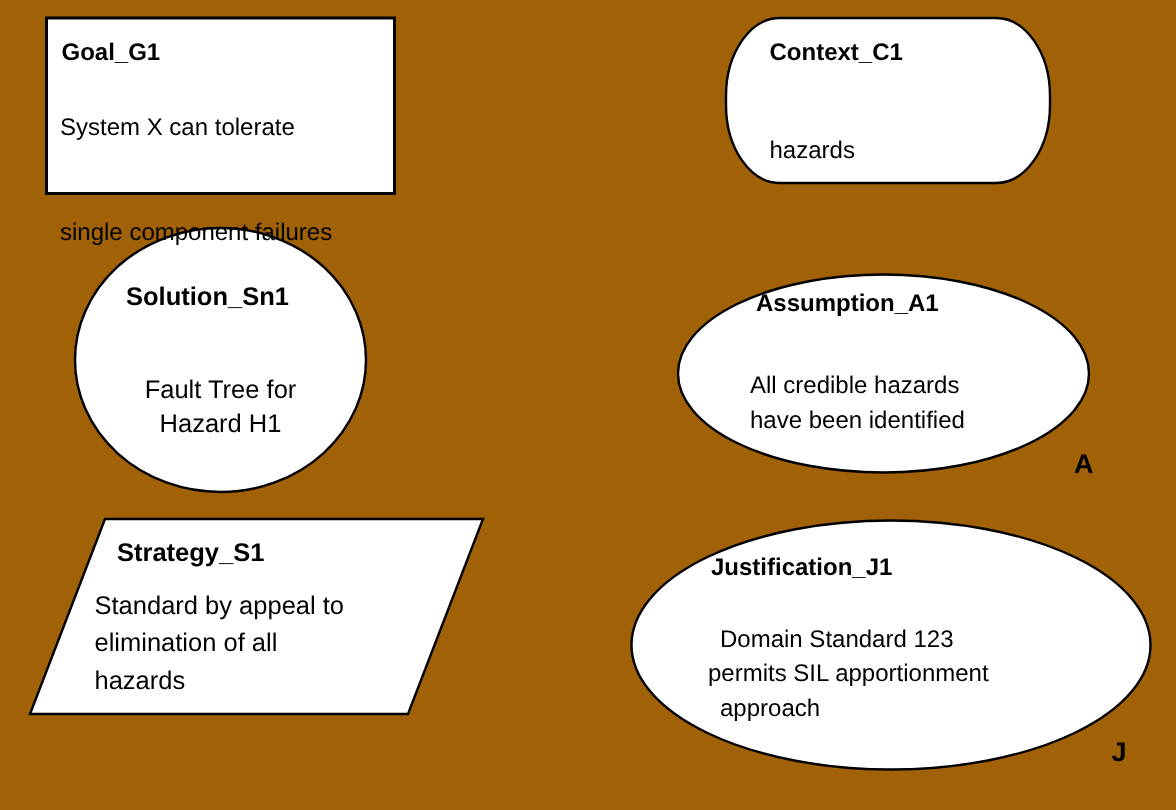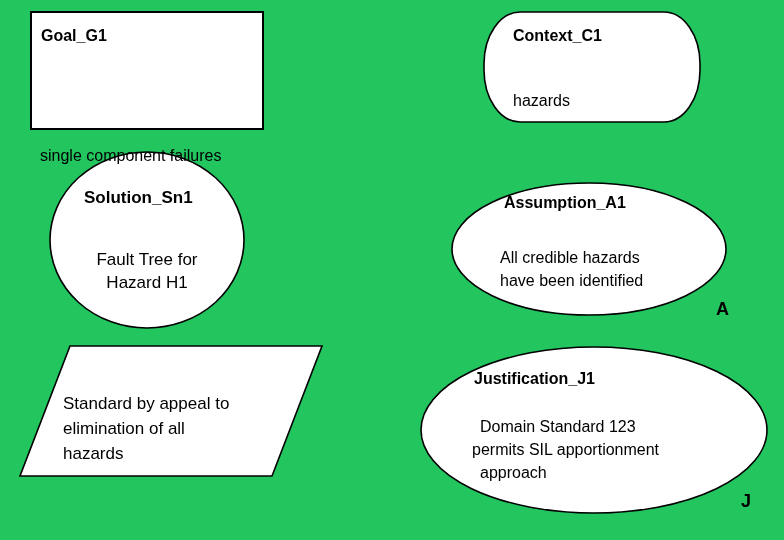--- a/index.html
+++ b/index.html
@@ -1,16 +1,16 @@
 <!DOCTYPE html>
 <html><head>
   <meta charset="utf-8">
   <style>
     html, body { margin: 0; padding: 0; background: #ffffff; }
-    #canvas { position: relative; width: 784px; height: 540px; background: #22c55e; overflow: hidden; }
+    #canvas { position: relative; width: 784px; height: 540px; background: #a16207; overflow: hidden; }
     svg.shapes { position: absolute; left: 0; top: 0; }
     .txt { position: absolute; color: #000; white-space: nowrap; }
     .calibri { font-family: "Liberation Sans", sans-serif; }
     .arial { font-family: "Liberation Sans", sans-serif; }
     .bold { font-weight: bold; }
     .t16 { font-size: 16px; line-height: 23px; }
     .t17 { font-size: 17px; line-height: 23px; }
     .t18 { font-size: 18px; line-height: 24px; }
   </style>
 </head>
@@ -20,34 +20,36 @@
   <svg class="shapes" width="784" height="540" viewBox="0 0 784 540">
     <rect x="31" y="12" width="232" height="117" fill="#fff" stroke="#000" stroke-width="2"></rect>
     <rect x="484" y="12" width="216" height="110" rx="36" ry="52" fill="#fff" stroke="#000" stroke-width="1.6"></rect>
     <ellipse cx="147" cy="240" rx="97" ry="88" fill="#fff" stroke="#000" stroke-width="1.6"></ellipse>
     <ellipse cx="589" cy="249" rx="137" ry="66" fill="#fff" stroke="#000" stroke-width="1.6"></ellipse>
     <polygon points="70,346 322,346 272,476 20,476" fill="#fff" stroke="#000" stroke-width="1.6"></polygon>
     <ellipse cx="594" cy="430" rx="173" ry="83" fill="#fff" stroke="#000" stroke-width="1.6"></ellipse>
   </svg>
 
   <div class="txt calibri bold t16" style="left:41px; top:24px;">Goal_G1</div>
+  <div class="txt calibri t16" style="left:40px; top:74px;">System X can tolerate</div>
   <div class="txt calibri t16" style="left:40px; top:96px;margin-top:48px;">single component failures</div>
 
   <div class="txt calibri bold t16" style="left:513px; top:24px;">Context_C1</div>
   <div class="txt calibri t16" style="left:513px; top:89px;">hazards</div>
 
   <div class="txt arial bold t17" style="left:84px; top:186px;">Solution_Sn1</div>
   <div class="txt arial t17" style="left:88px; top:248px; width:118px; text-align:center;">Fault Tree for</div>
   <div class="txt arial t17" style="left:88px; top:271px; width:118px; text-align:center;">Hazard H1</div>
 
   <div class="txt calibri bold t16" style="left:504px; top:191px;">Assumption_A1</div>
   <div class="txt calibri t16" style="left:500px; top:269px;">have been identified</div>
   <div class="txt calibri t16" style="left:500px; top:246px;">All credible hazards</div>
   <div class="txt arial bold t18" style="left:716px; top:297px;">A</div>
 
+  <div class="txt calibri bold t17" style="left:78px; top:357px;">Strategy_S1</div>
   <div class="txt calibri t17" style="left:63px; top:392px;">Standard by appeal to</div>
   <div class="txt calibri t17" style="left:63px; top:417px;">elimination of all</div>
   <div class="txt calibri t17" style="left:63px; top:442px;">hazards</div>
 
   <div class="txt calibri bold t16" style="left:474px; top:367px;">Justification_J1</div>
   <div class="txt calibri t16" style="left:480px; top:415px;">Domain Standard 123</div>
   <div class="txt calibri t16" style="left:472px; top:438px;">permits SIL apportionment</div>
   <div class="txt calibri t16" style="left:480px; top:461px;">approach</div>
   <div class="txt arial bold t18" style="left:741px; top:489px;">J</div>
 </div>

